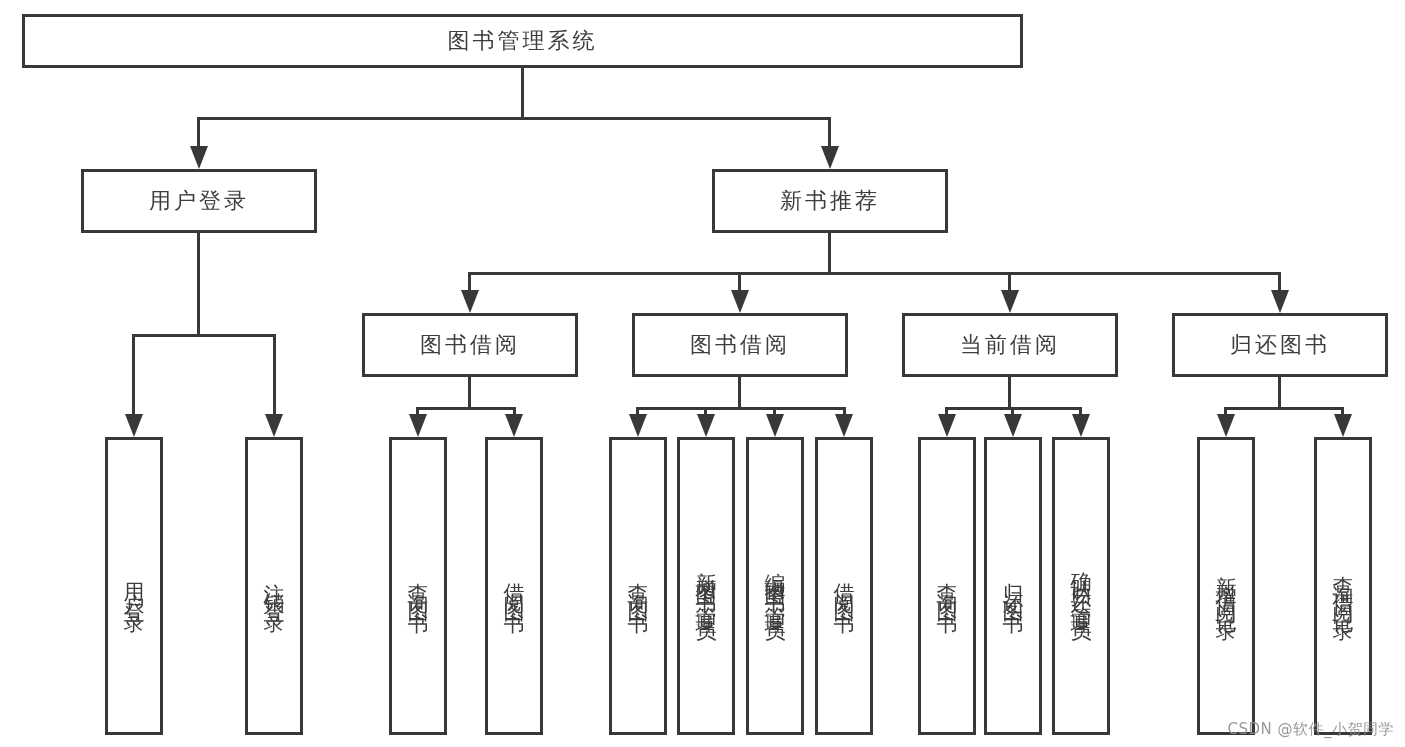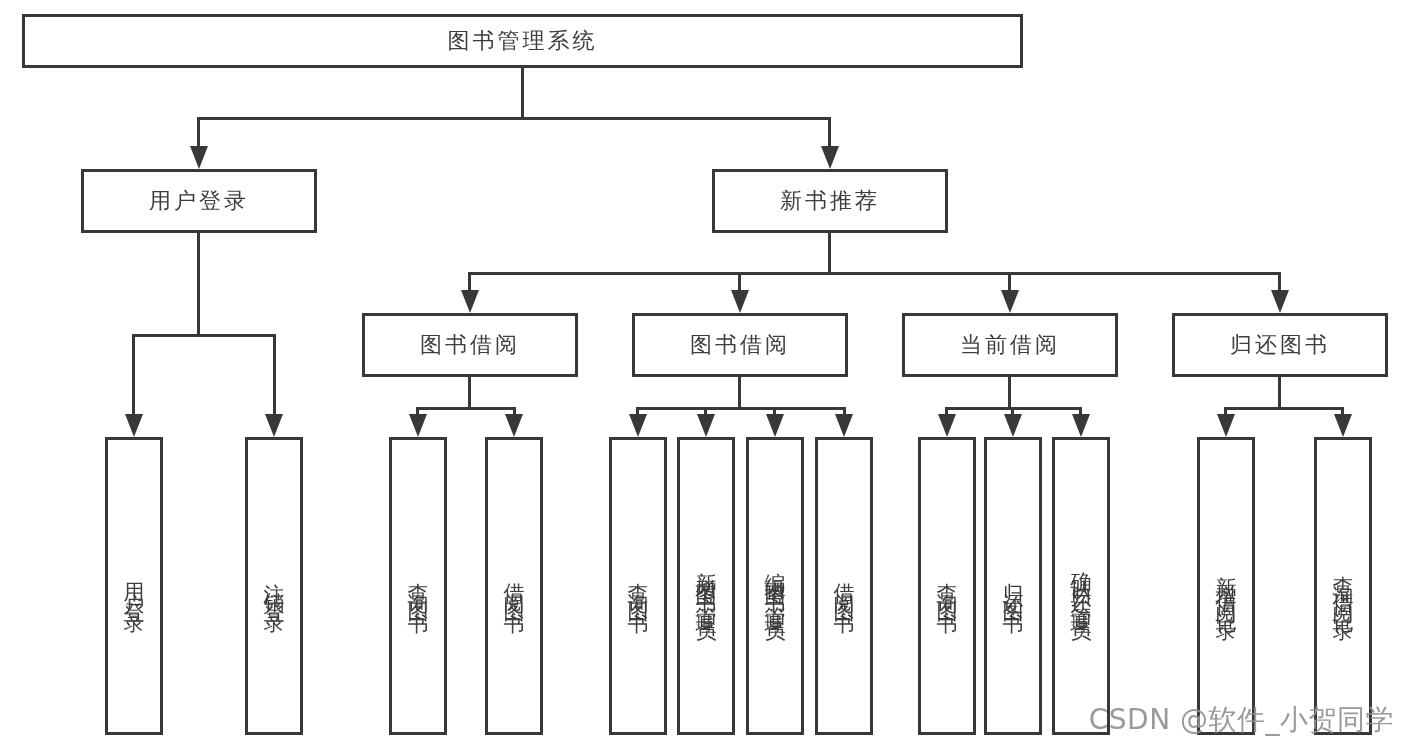--- a/index.html
+++ b/index.html
@@ -52,21 +52,21 @@
   
   .ar{
     position:absolute;width:0;height:0;
     border-left:9px solid transparent;
     border-right:9px solid transparent;
     border-top:23px solid var(--line);
   }
   .watermark{
     position:absolute;
     right:11px;bottom:8px;
-    font-size:28px;
+    font-size:15px;
     color:var(--watermark);
     opacity:.92;
     letter-spacing:.5px;
     z-index:10;
     white-space:nowrap;
   }
 </style>
 </head>
 <body>
 

